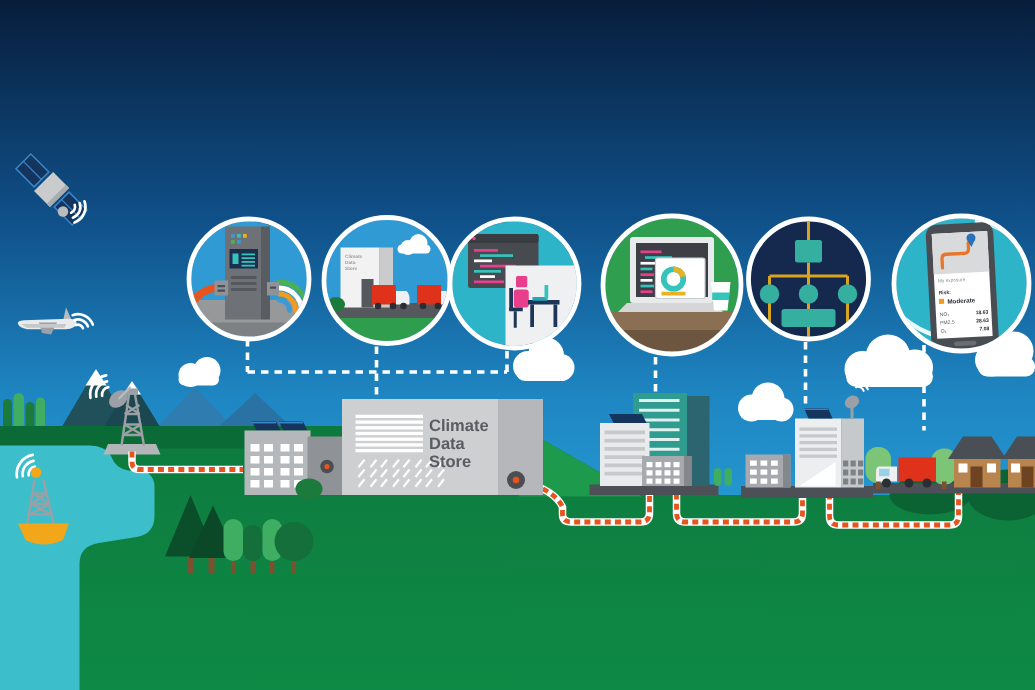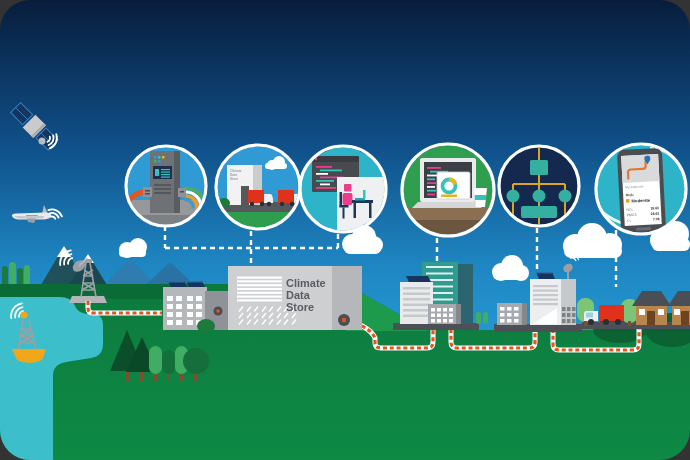--- a/index.html
+++ b/index.html
@@ -1,17 +1,17 @@
 <!DOCTYPE html>
 <html><head>
 <meta charset="utf-8">
 <style>
   html,body{margin:0;padding:0;background:#333;}
   .stage{position:relative;width:690px;height:460px;overflow:hidden;
-         font-family:"Liberation Sans",sans-serif;border-radius:30px;}
+         font-family:"Liberation Sans",sans-serif;}
   .stage svg{position:absolute;left:0;top:0;display:block;}
   text{font-family:"Liberation Sans",sans-serif;}
   .cds-label{font-weight:700;font-size:11px;fill:#595d62;}
   .mini-label{font-weight:700;font-size:3.2px;fill:#9aa0a5;}
   .app-title{font-size:3.2px;fill:#8a9096;}
   .app-risk{font-size:3.4px;font-weight:700;fill:#3a3e44;}
   .app-value{font-size:4.2px;font-weight:700;fill:#2b2e33;}
   .app-row-name{font-size:3.4px;fill:#55585c;}
   .app-row-val{font-size:3.4px;font-weight:700;fill:#2b2e33;}
 </style>

